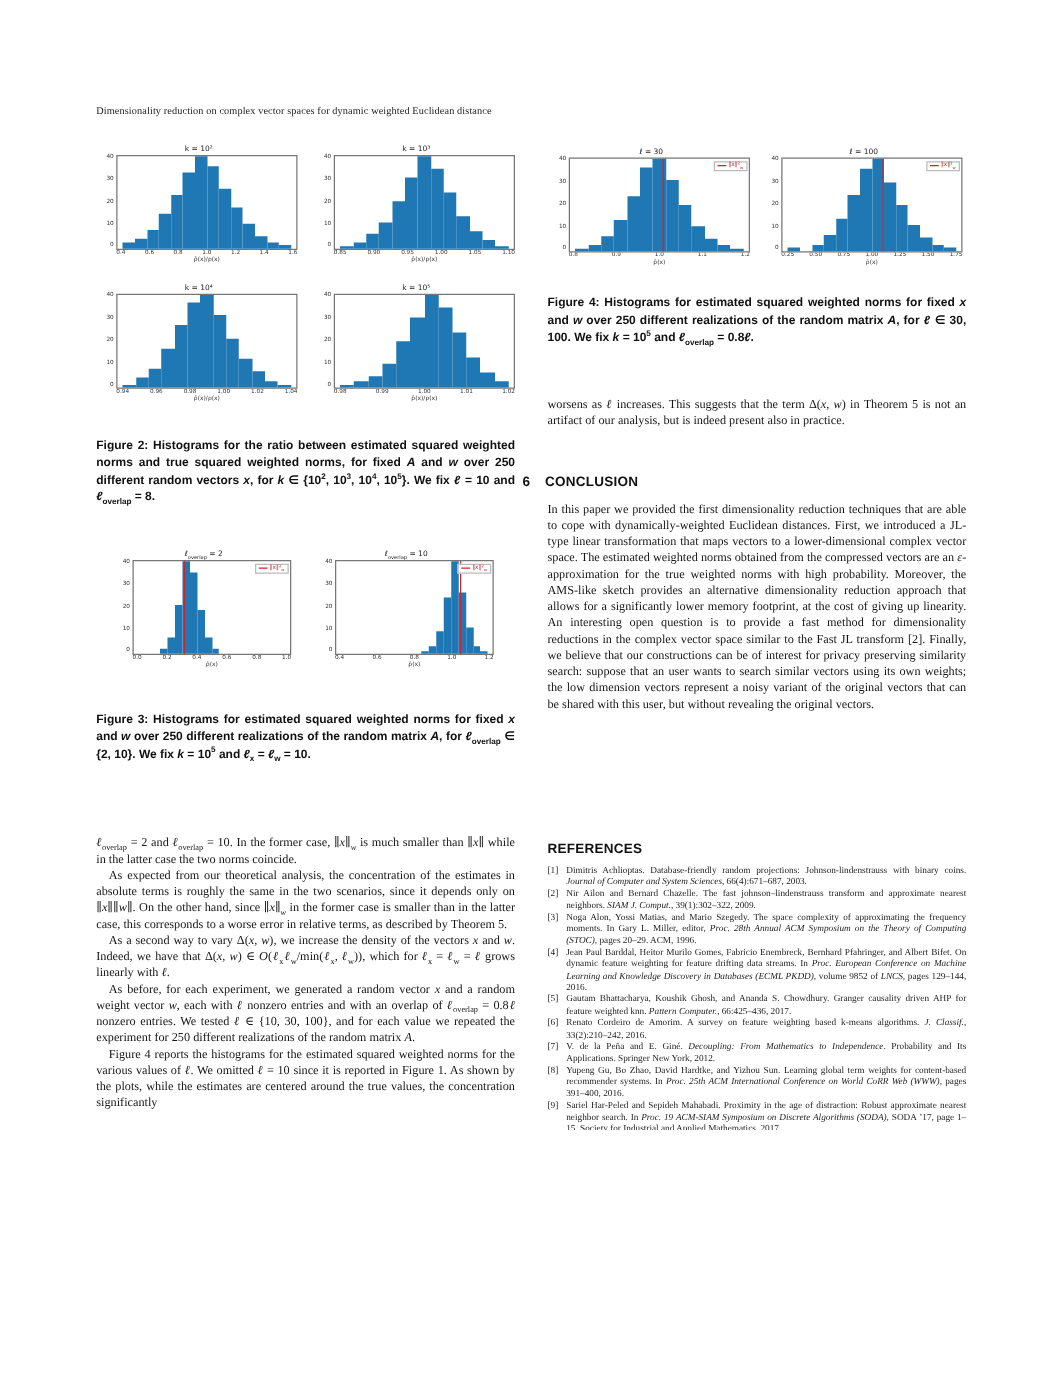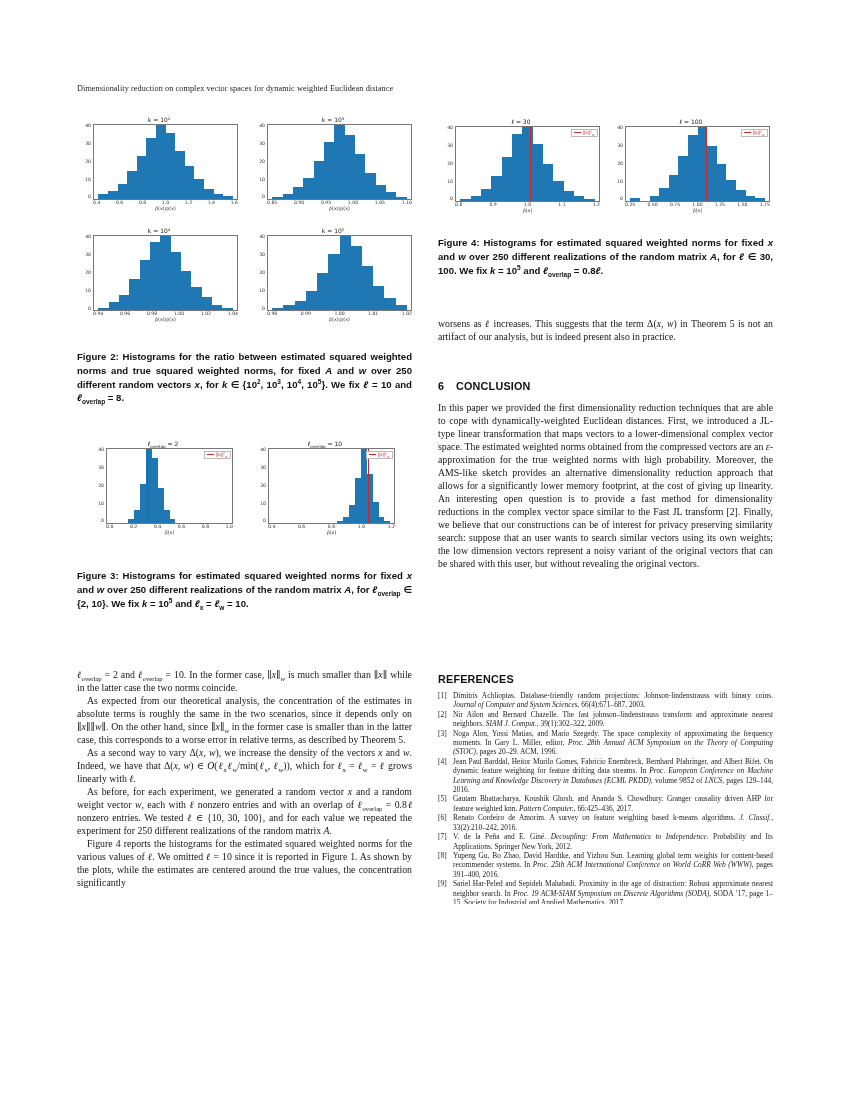--- a/index.html
+++ b/index.html
@@ -33,21 +33,21 @@
   .left-body{left:77px;top:668px;}
   .right-body{left:438px;top:317px;}
   .conclusion-body{left:438px;top:401px;}
   .para{margin:0;}
   .para.ind{text-indent:10px;}
   sub,sup{line-height:0;}
   sub{font-size:68%;}
   sup{font-size:68%;}
 
   .sec-heading{position:absolute;font-family:"Liberation Sans","DejaVu Sans",sans-serif;font-weight:bold;font-size:10.8px;color:#111;letter-spacing:0.2px;}
-  .conclusion-heading{left:438px;top:380px;}
+  .conclusion-heading{left:418px;top:380px;}
   .sec-num{display:inline-block;width:18px;}
   .refs-heading{left:438px;top:673px;text-align:center;}
   .refs{position:absolute;left:438px;top:691px;width:335px;font-size:7.4px;line-height:9.4px;text-align:justify;color:#222;}
   .ref{display:flex;}
   .ref-label{flex:0 0 15px;}
   .ref-text{flex:1;}
   .page-number{position:absolute;left:0;top:1017px;width:850px;text-align:center;font-size:13px;color:#333;}
 </style>
 </head>
 <body>

